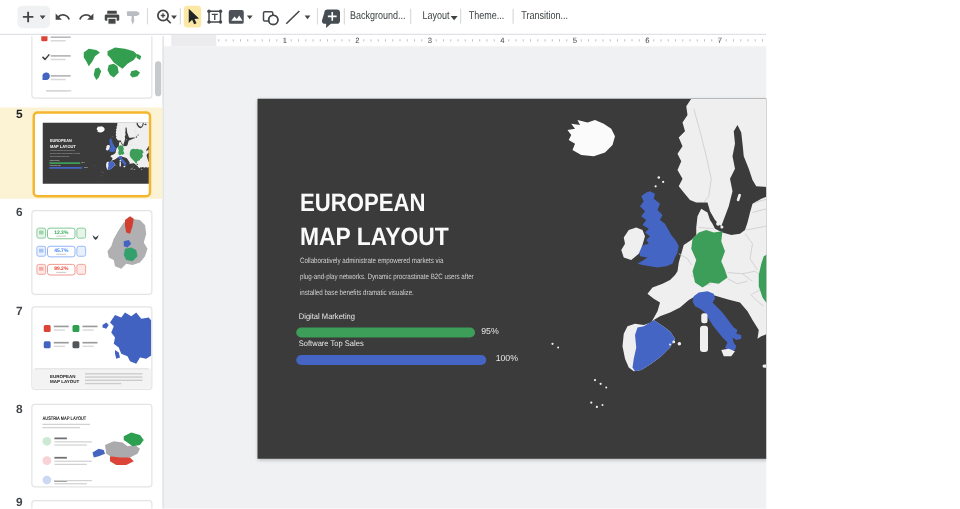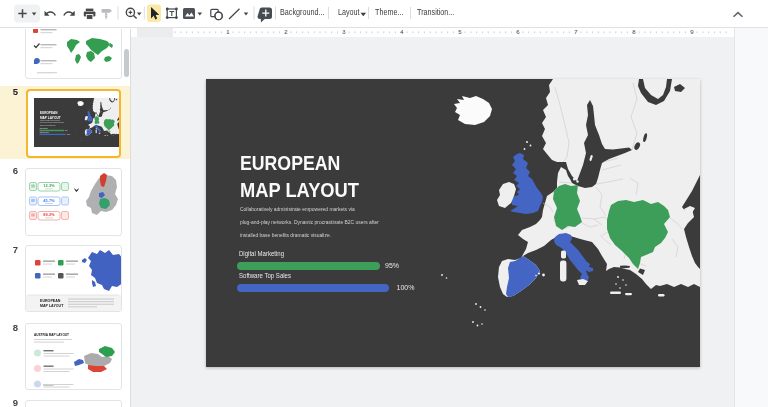--- a/index.html
+++ b/index.html
@@ -1,18 +1,18 @@
 <!DOCTYPE html>
 <html><head>
 <meta charset="utf-8">
 <style>
 * { margin:0; padding:0; box-sizing:border-box; }
 html,body { width:768px; height:407px; overflow:hidden; background:#fff;
   font-family:"Liberation Sans", sans-serif; }
-#page { position:relative; width:768px; height:407px; overflow:hidden; }
+#page { position:relative; width:613px; height:407px; overflow:hidden; }
 .abs { position:absolute; }
 #toolbar { position:absolute; left:0; top:0; width:768px; height:28px;
   background:#fff; border-bottom:1px solid #dfe1e5; z-index:10; }
 .tbtn { position:absolute; }
 .sep { position:absolute; top:7px; width:1px; height:12px; background:#dadce0; }
 .tbtext { position:absolute; top:0; height:28px; line-height:25px;
   font-size:9px; color:#3c4043; transform:scaleX(0.8); transform-origin:0 50%;
   white-space:nowrap; }
 #sidebar { position:absolute; left:0; top:29px; width:131px; height:378px;
   background:#fff; border-right:1px solid #dcdcdc; overflow:hidden; }

